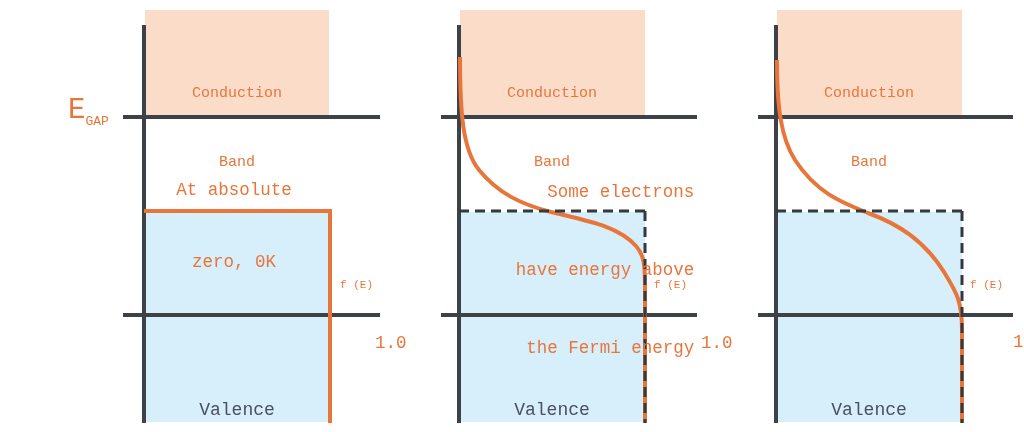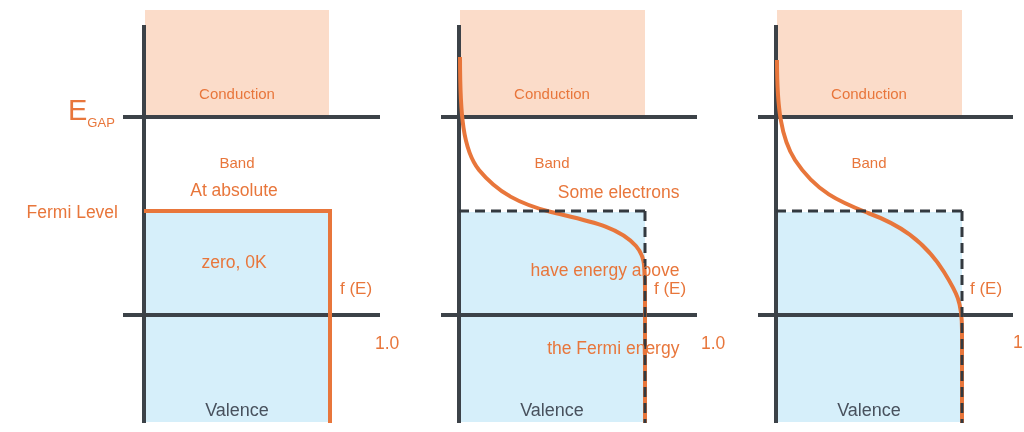--- a/index.html
+++ b/index.html
@@ -1,29 +1,29 @@
 <!DOCTYPE html>
 <html><head>
 <meta charset="utf-8">
 <style>
   html,body{margin:0;padding:0;background:#ffffff;}
   #stage{
     position:relative;width:1024px;height:432px;background:#ffffff;overflow:hidden;
-    font-family:Liberation Sans, sans-serif;
+    font-family:Liberation Mono, monospace;
   }
   #bg-svg{position:absolute;left:0;top:0;}
   .txt{position:absolute;white-space:pre;}
   .orange{color:#E8763B;}
   .slate{color:#48515D;}
   .center{transform:translateX(-50%);text-align:center;}
   .band-label{font-size:15px;line-height:23px;font-weight:400;}
   .note{font-size:17.5px;line-height:26px;}
   .note-tight{font-size:17.5px;line-height:24px;}
   .valence{font-size:18px;line-height:24px;}
-  .axis-label{font-size:17px;}
+  .axis-label{font-size:11px;}
   .max-label{font-size:17.5px;margin-left:38px;}
   .fermi-label{font-size:17.5px;width:108px;text-align:right;}
   .egap{font-size:29px;line-height:29px;}
   .egap sub{font-size:13px;line-height:13px;vertical-align:-7px;letter-spacing:0px;}
   .line{display:block;}
 </style>
 </head>
 <body>
 
 <div id="stage">
@@ -59,21 +59,20 @@
       <line x1="758" y1="315" x2="1013" y2="315" stroke="#3C4248" stroke-width="4"></line>
       <path d="M777,60 C777,108 781,138 795,160 C816,192 840,202 868,213
                C898,224 924,240 944,272 C957,293 962,302 962,330 L962,423" fill="none" stroke="#E8763B" stroke-width="4"></path>
       <line x1="776" y1="211" x2="962" y2="211" stroke="#33393F" stroke-width="3" stroke-dasharray="10 6"></line>
       <line x1="962" y1="211" x2="962" y2="423" stroke="#33393F" stroke-width="3" stroke-dasharray="10 6"></line>
     </g>
   </svg>
 
   <div class="txt orange egap" style="left:68px;top:96px;"><span>E</span><sub>GAP</sub></div>
 
-  <div class="txt orange fermi-label" style="left:10px;top:202px;">Fermi Level</div>
 
   <div class="txt orange center band-label" style="left:237px;top:36px;">
     <span class="line">Conduction</span>
     <span class="line">Band</span>
   </div>
   <div class="txt orange center note-tight" style="left:234px;top:130px;">
     <span class="line">At absolute</span>
     <span class="line">zero, 0K</span>
   </div>
   <div class="txt orange axis-label" style="left:340px;top:279px;">f (E)</div>

